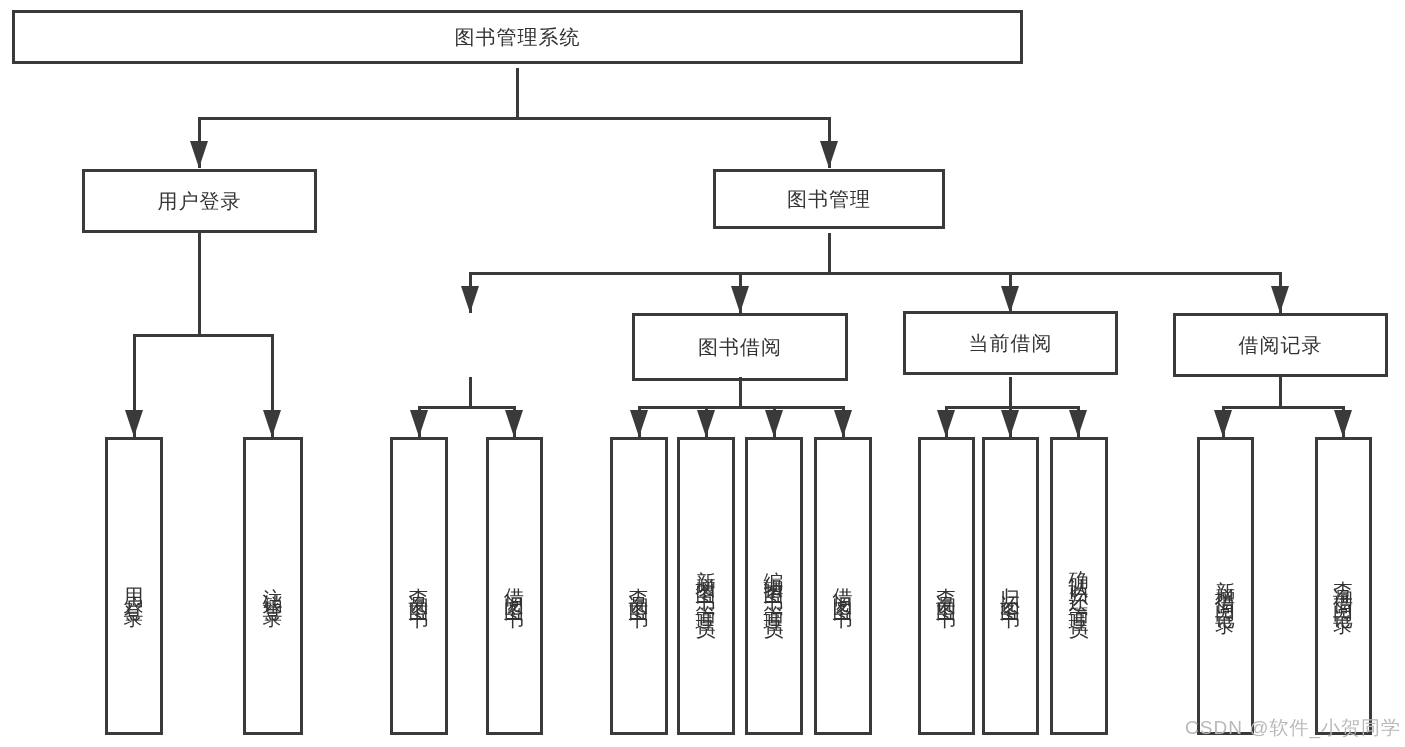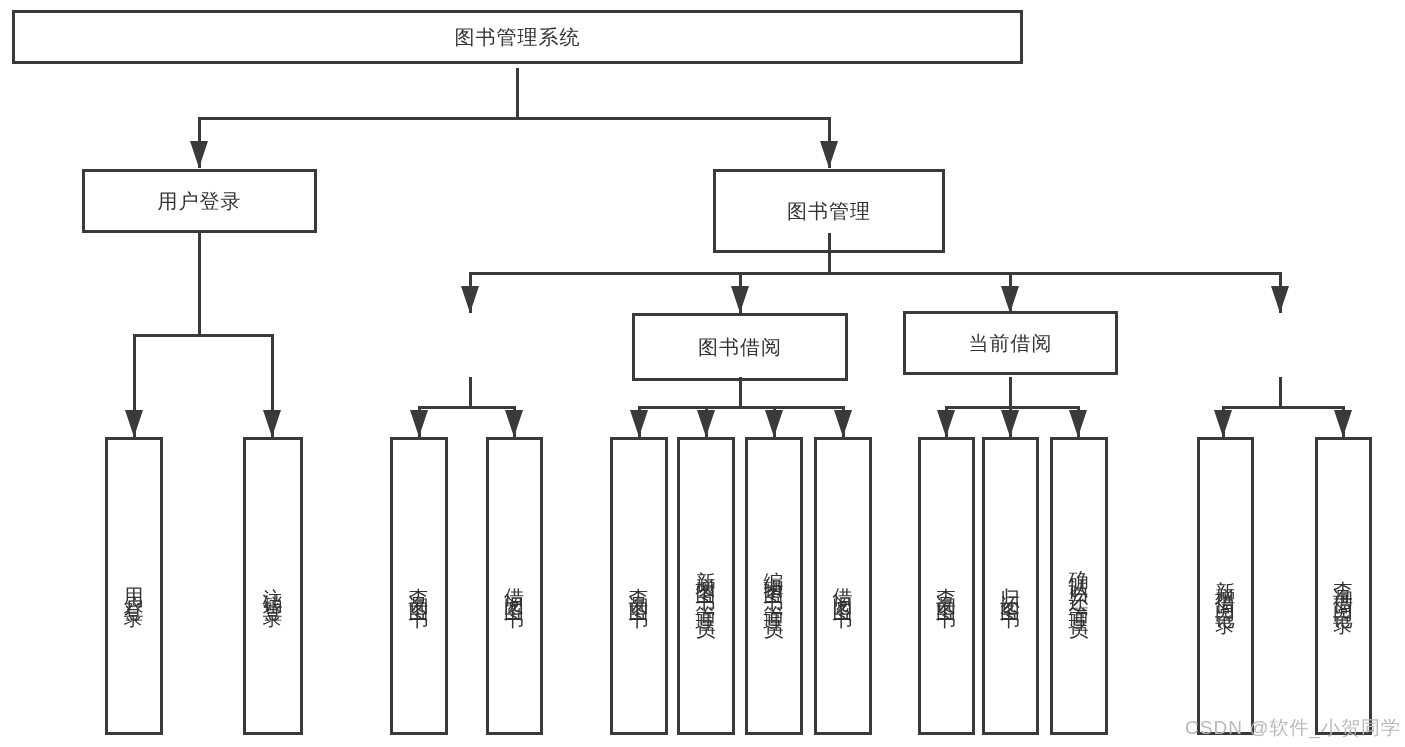--- a/index.html
+++ b/index.html
@@ -28,21 +28,21 @@
   <div class="vline" style="left:516px;top:68px;height:50px;"></div>
   <div class="hline" style="left:198px;top:117px;width:633px;"></div>
   <div class="vline" style="left:198px;top:117px;height:51px;"></div>
   <div class="arr" style="left:190px;top:141px;"></div>
   <div class="vline" style="left:828px;top:117px;height:51px;"></div>
   <div class="arr" style="left:820px;top:141px;"></div>
 
   <div class="box" style="left:82px;top:169px;width:235px;height:64px;">
     <span>用户登录</span>
   </div>
-  <div class="box" style="left:713px;top:169px;width:232px;height:84px;font-family:Liberation Serif, serif;">
+  <div class="box" style="left:713px;top:169px;width:232px;height:60px;font-family:Liberation Serif, serif;">
     <span>图书管理</span>
   </div>
 
   <div class="vline" style="left:198px;top:233px;height:103px;"></div>
   <div class="hline" style="left:133px;top:334px;width:141px;"></div>
   <div class="vline" style="left:133px;top:334px;height:103px;"></div>
   <div class="arr" style="left:125px;top:410px;"></div>
   <div class="vline" style="left:271px;top:334px;height:103px;"></div>
   <div class="arr" style="left:263px;top:410px;"></div>
 
@@ -55,20 +55,23 @@
   <div class="vline" style="left:1009px;top:272px;height:41px;"></div>
   <div class="arr" style="left:1001px;top:286px;"></div>
   <div class="vline" style="left:1279px;top:272px;height:41px;"></div>
   <div class="arr" style="left:1271px;top:286px;"></div>
 
   <div class="box" style="left:632px;top:313px;width:216px;height:68px;">
     <span>图书借阅</span>
   </div>
   <div class="box" style="left:903px;top:311px;width:215px;height:64px;">
     <span>当前借阅</span>
+  </div>
+  <div class="box" style="left:1173px;top:313px;width:215px;height:64px;">
+    <span>借阅记录</span>
   </div>
 
   <div class="vline" style="left:469px;top:377px;height:31px;"></div>
   <div class="hline" style="left:418px;top:406px;width:98px;"></div>
   <div class="vline" style="left:418px;top:406px;height:31px;"></div>
   <div class="arr" style="left:410px;top:410px;"></div>
   <div class="vline" style="left:513px;top:406px;height:31px;"></div>
   <div class="arr" style="left:505px;top:410px;"></div>
 
   <div class="vline" style="left:739px;top:377px;height:31px;"></div>

